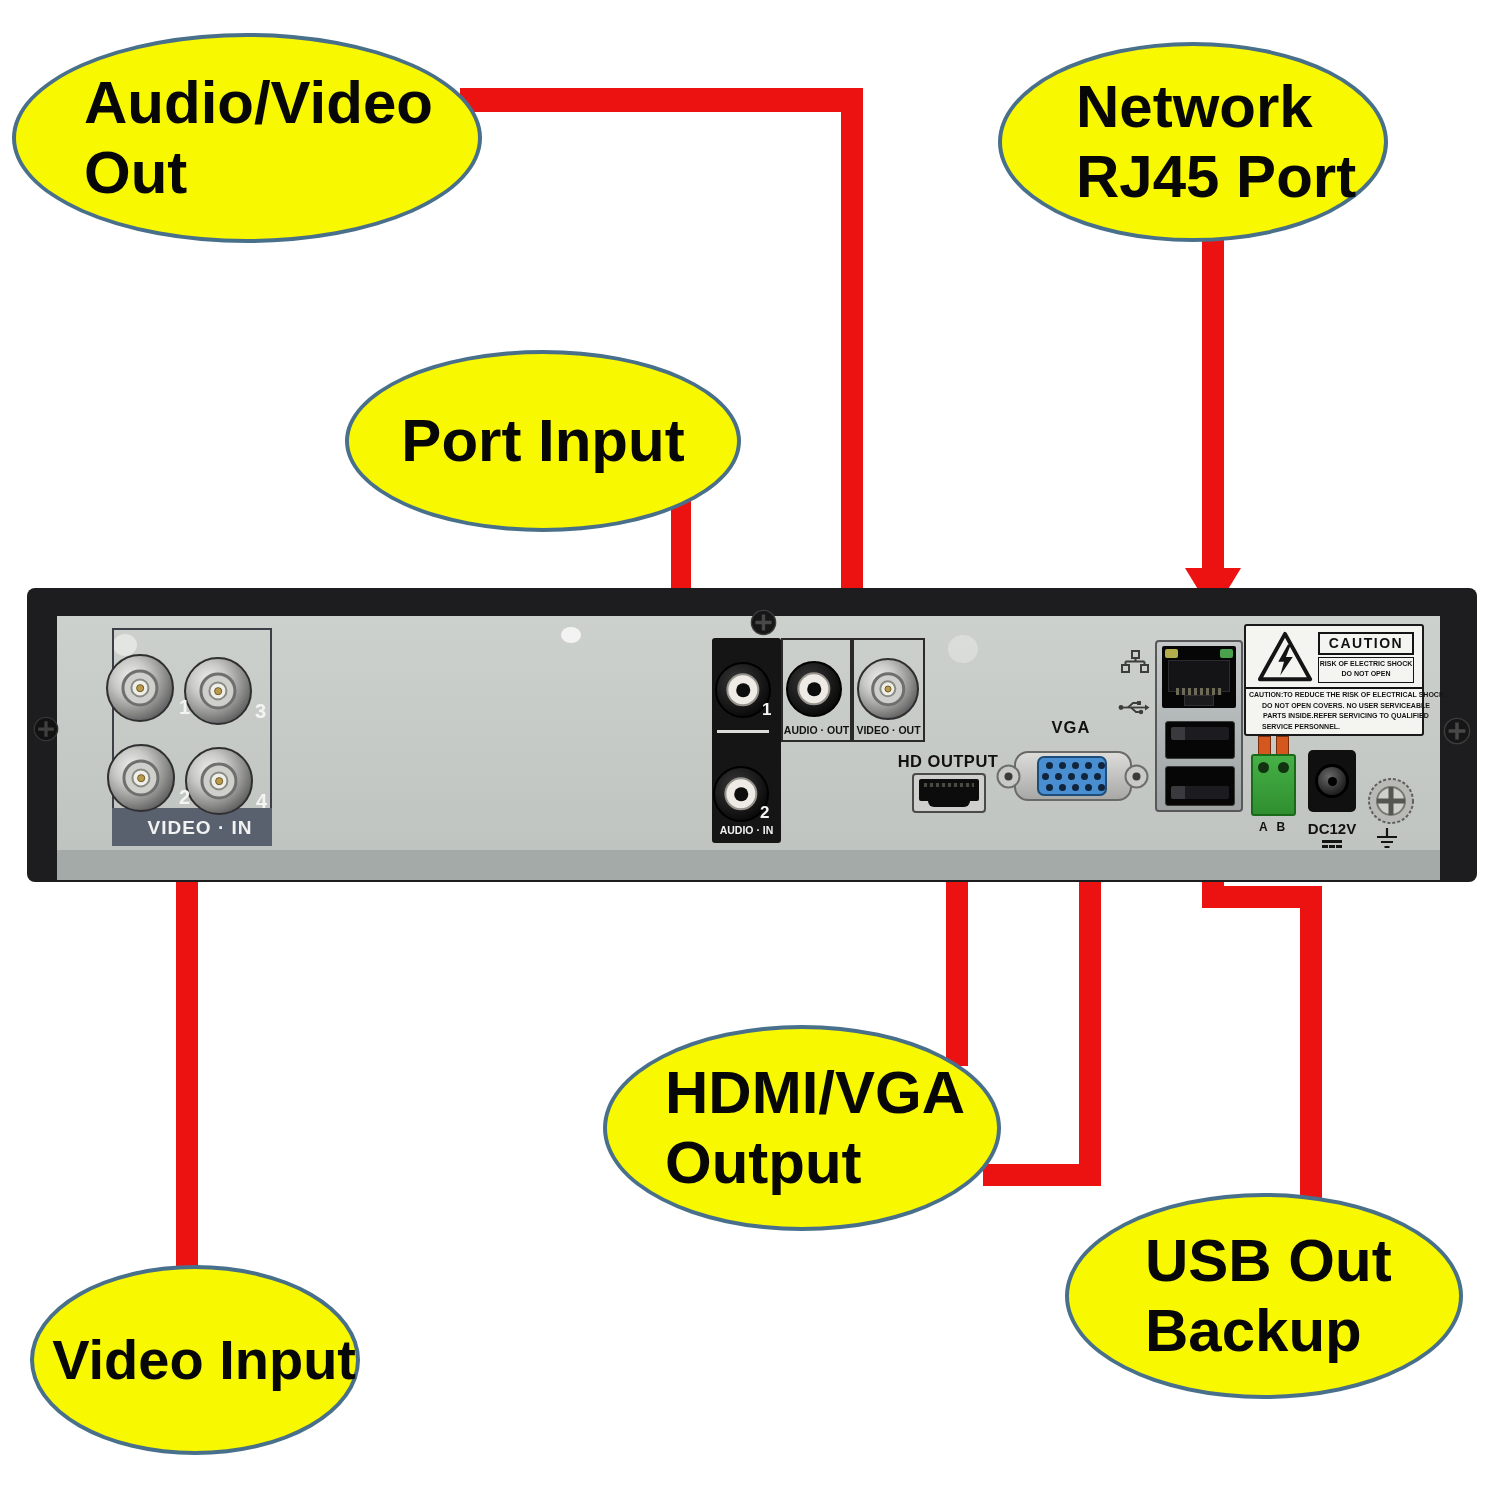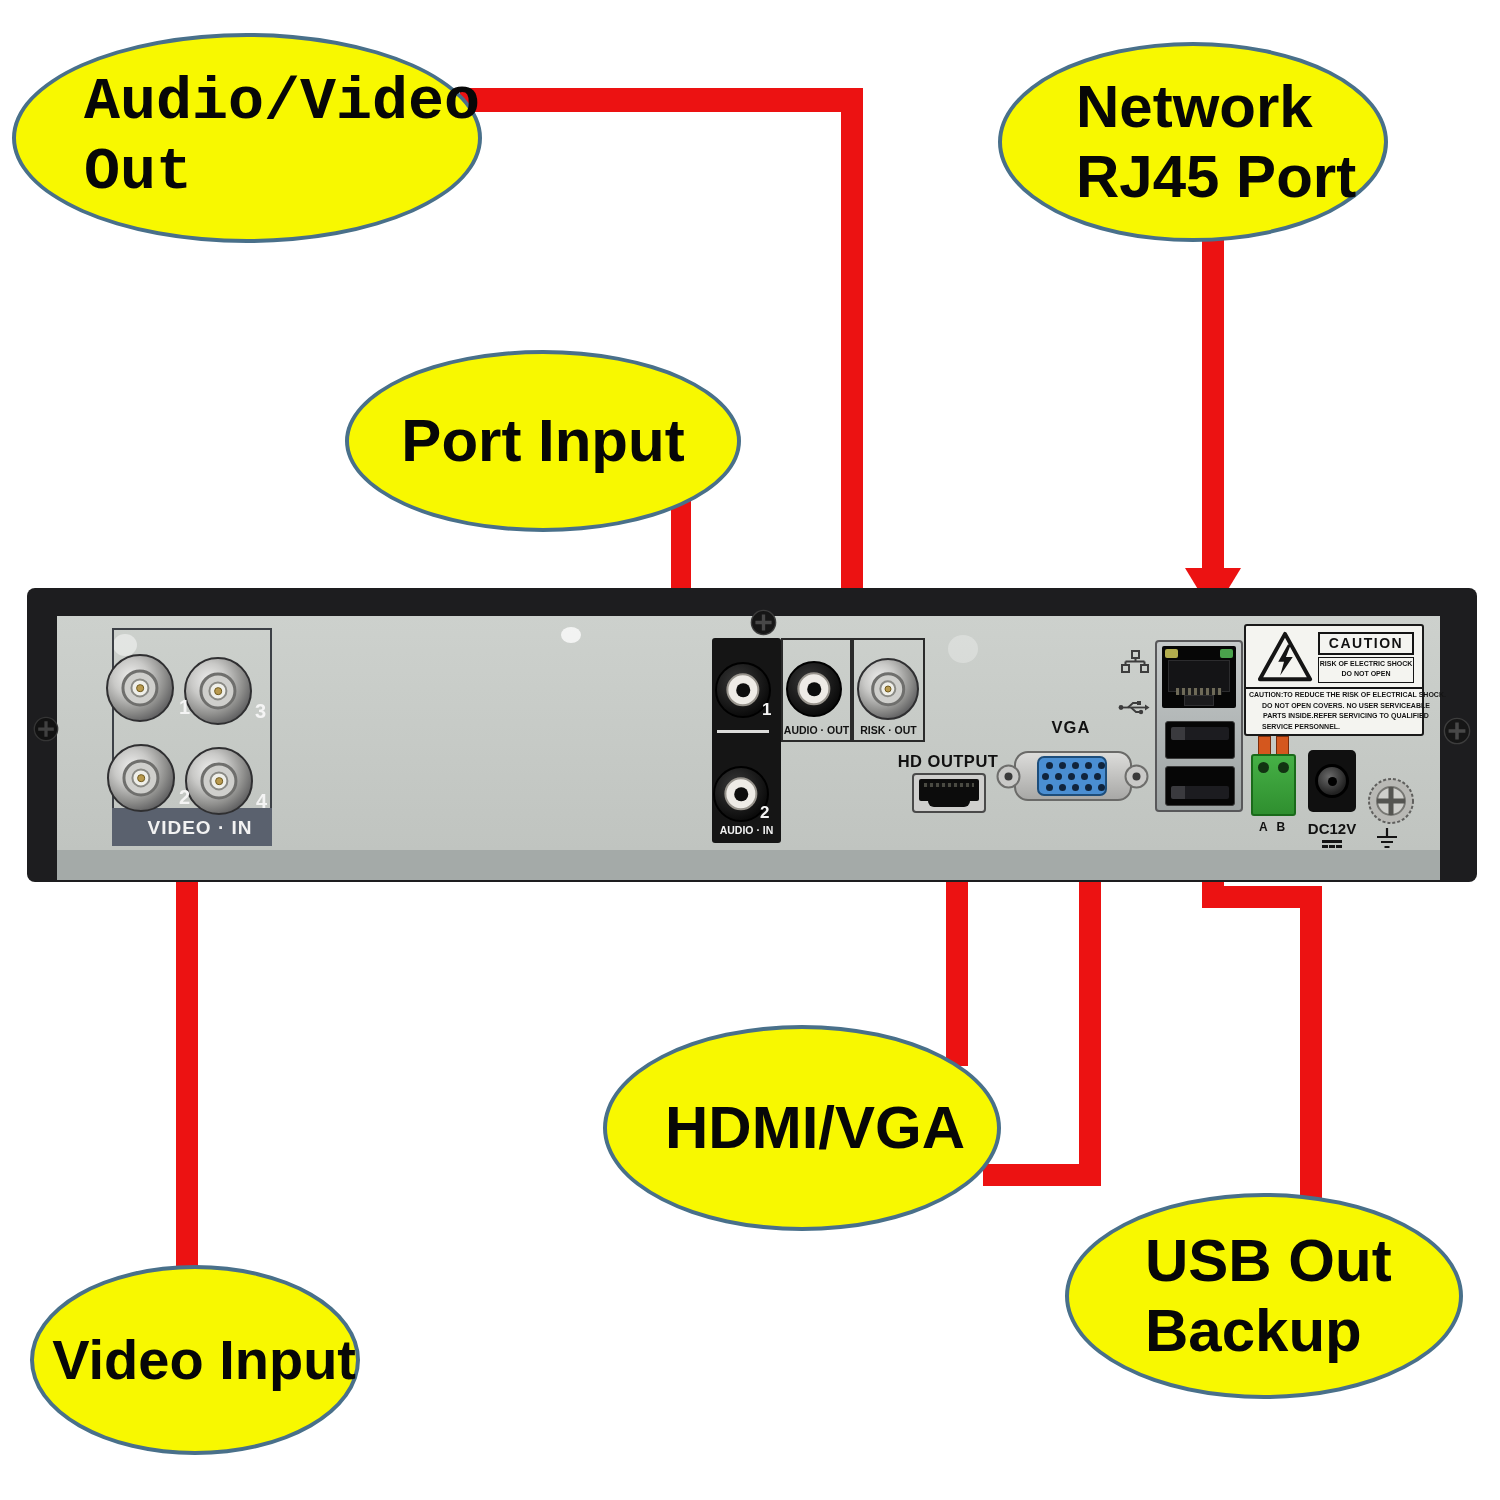--- a/index.html
+++ b/index.html
@@ -155,21 +155,21 @@
       <div class="hole"></div>
     </div>
   <div class="plabel" style="left:781px;top:724px;width:71px;font-size:10.5px;">AUDIO · OUT</div>
 
   <div class="box-outline" style="left:852px;top:638px;width:73px;height:104px;border-color:#2a2a2a;"></div>
   <div class="bnc" style="left:857px;top:658px;width:62px;height:62px;">
       <div class="r1"></div>
       <div class="r2"></div>
       <div class="pin"></div>
     </div>
-  <div class="plabel" style="left:852px;top:724px;width:73px;font-size:10.5px;">RISK · OUT</div>
+  <div class="plabel" style="left:852px;top:724px;width:73px;font-size:10.5px;">VIDEO · OUT</div>
 
   <div class="plabel" style="left:893px;top:752px;width:110px;font-size:16.5px;letter-spacing:0.5px;">HD OUTPUT</div>
   <div class="abs" style="left:912px;top:773px;width:74px;height:40px;background:#cfcfcd;border:2px solid #4a4a4a;border-radius:4px;box-sizing:border-box;"></div>
   <div class="abs" style="left:919px;top:779px;width:60px;height:22px;background:#0c0c0c;border-radius:2px;"></div>
   <div class="abs" style="left:928px;top:801px;width:42px;height:6px;background:#0c0c0c;border-radius:0 0 6px 6px;"></div>
   <div class="abs" style="left:924px;top:783px;width:50px;height:4px;background:repeating-linear-gradient(90deg,#4a4a42 0 3px,#111 3px 6px);"></div>
 
   <div class="plabel" style="left:1038px;top:718px;width:66px;font-size:16.5px;letter-spacing:1px;">VGA</div>
   <div class="abs" style="left:1014px;top:751px;width:118px;height:50px;background:linear-gradient(180deg,#dcdcda,#a8a8a6);border:2px solid #6a6a68;border-radius:14px;box-sizing:border-box;"></div>
   <svg class="abs" style="left:996px;top:764px;" width="25" height="25" viewBox="0 0 25 25">
@@ -260,36 +260,37 @@
   <svg class="abs" style="left:1366px;top:776px;" width="50" height="50" viewBox="0 0 50 50">
     <circle cx="25" cy="25" r="22" fill="#b9b9b5" stroke="#5f5f5d" stroke-width="2" stroke-dasharray="3 2"></circle>
     <circle cx="25" cy="25" r="14" fill="#cfcfcb" stroke="#777773" stroke-width="2"></circle>
     <path d="M11 25 H39 M25 11 V39" stroke="#55555 3" stroke-width="5"></path>
     <path d="M11 25 H39 M25 11 V39" stroke="#555551" stroke-width="5"></path>
   </svg>
   <svg class="abs" style="left:1374px;top:828px;" width="26" height="22" viewBox="0 0 26 22">
     <path d="M13 0 V9 M3 9 H23 M7 14 H19 M10.5 19 H15.5" stroke="#141414" stroke-width="2.2" fill="none"></path>
   </svg>
 
-  <div class="callout" style="left:12px;top:33px;width:470px;height:210px;padding-left:68px;font-size:60px;font-family:Liberation Mono, monospace;">
+  <div class="callout" style="left:12px;top:33px;width:470px;height:210px;padding-left:68px;font-size:60px;">
     <span class="ln">Audio/Video</span>
     <span class="ln">Out</span>
   </div>
 
   <div class="callout" style="left:345px;top:350px;width:396px;height:182px;font-size:60px;align-items:center;">
     <span class="ln">Port Input</span>
   </div>
 
   <div class="callout" style="left:998px;top:42px;width:390px;height:200px;padding-left:74px;font-size:60px;">
     <span class="ln">Network</span>
     <span class="ln">RJ45 Port</span>
   </div>
 
   <div class="callout" style="left:603px;top:1025px;width:398px;height:206px;padding-left:58px;font-size:60px;">
     <span class="ln">HDMI/VGA</span>
+    <span class="ln">Output</span>
   </div>
 
   <div class="callout" style="left:1065px;top:1193px;width:398px;height:206px;padding-left:76px;font-size:60px;">
     <span class="ln">USB Out</span>
     <span class="ln">Backup</span>
   </div>
 
   <div class="callout" style="left:30px;top:1265px;width:330px;height:190px;font-size:56px;align-items:flex-end;">
     <span class="ln">Video Input</span>
   </div>

